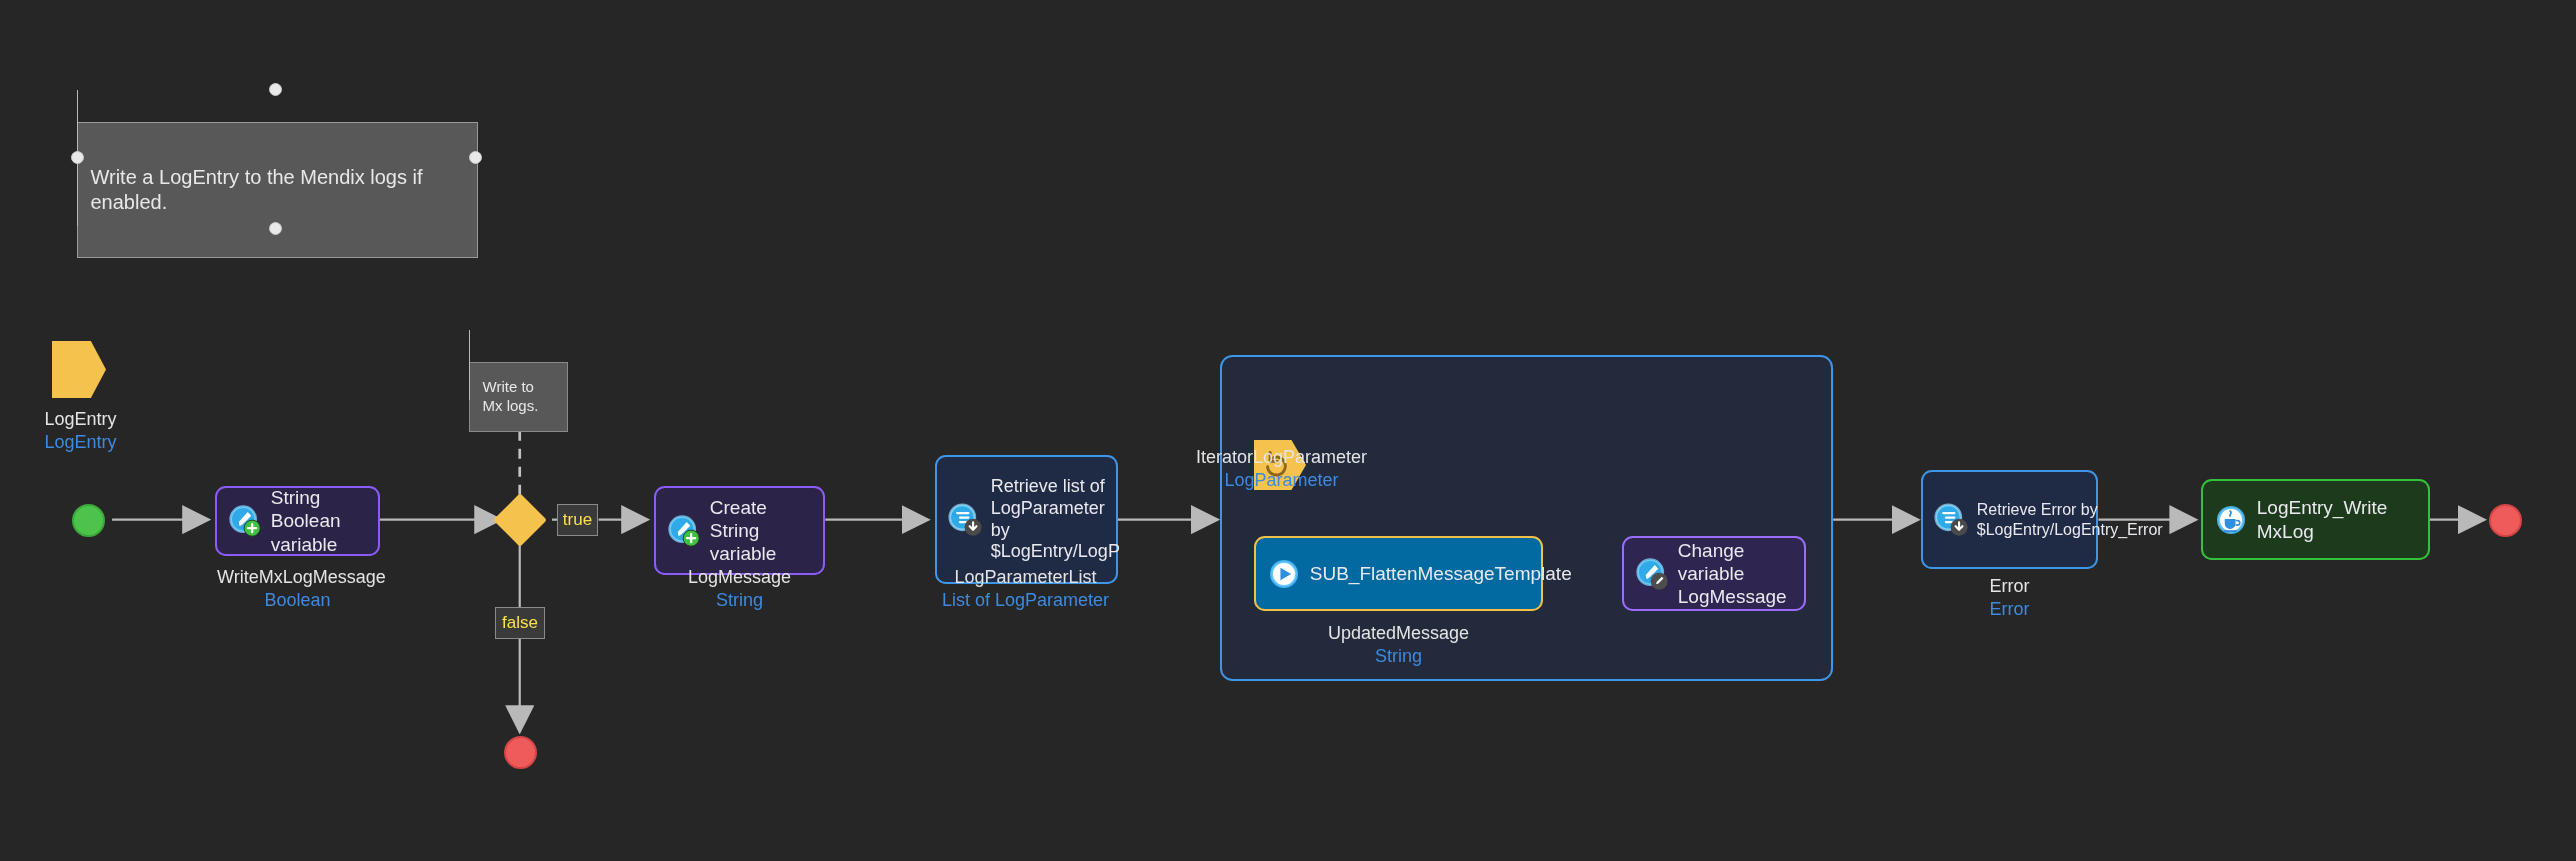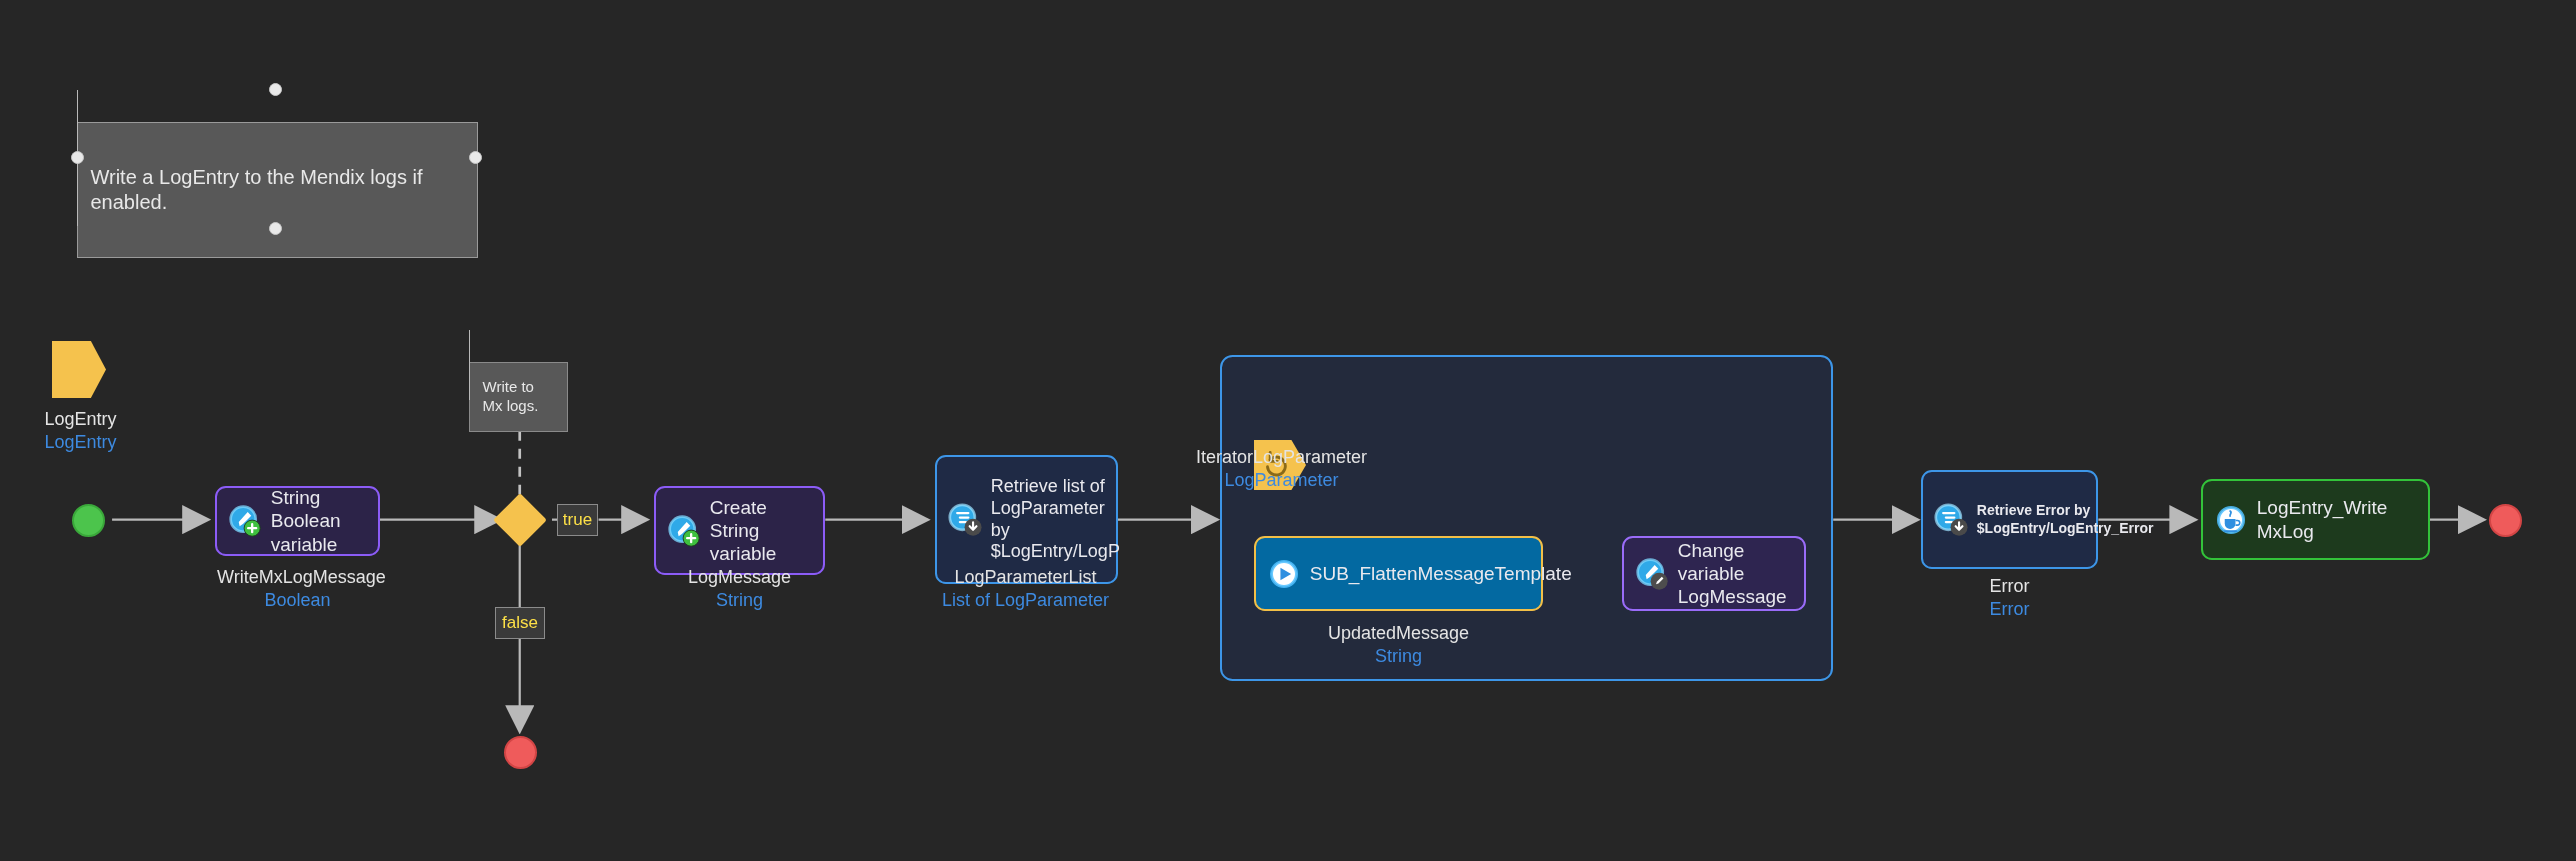--- a/index.html
+++ b/index.html
@@ -274,21 +274,21 @@
         <circle cx="16" cy="16" r="14" fill="none" stroke="#9fe2ff" stroke-width="3" opacity=".7"></circle>
         <g fill="#ffffff">
           <rect x="9" y="10" width="15" height="2.6" rx="1.3"></rect>
           <rect x="12" y="15" width="12" height="2.6" rx="1.3"></rect>
           <rect x="12" y="20" width="12" height="2.6" rx="1.3"></rect>
         </g>
         <circle cx="28" cy="27" r="9.5" fill="#4a4a4a"></circle>
         <path d="M28 21.5 v8 M24.2 26 L28 30 L31.8 26" stroke="#ffffff" stroke-width="2.4" fill="none" stroke-linecap="round" stroke-linejoin="round"></path>
       </svg>
     </span>
-    <span class="label" style="font-size:14px;font-weight:bold;">Retrieve Error by $LogEntry/LogEntry_Error</span>
+    <span class="label" style="font-size:16px;">Retrieve Error by $LogEntry/LogEntry_Error</span>
   </div>
   <div class="cap" style="left:1920px;top:575px;width:179px;">
     <span>Error</span>
     <span class="type">Error</span>
   </div>
 
   <div class="abs act java" style="left:2201px;top:479px;width:229px;height:81px;">
     <span class="ico">
       <svg viewBox="0 0 38 38">
         <circle cx="19" cy="19" r="14" fill="#ffffff"></circle>

